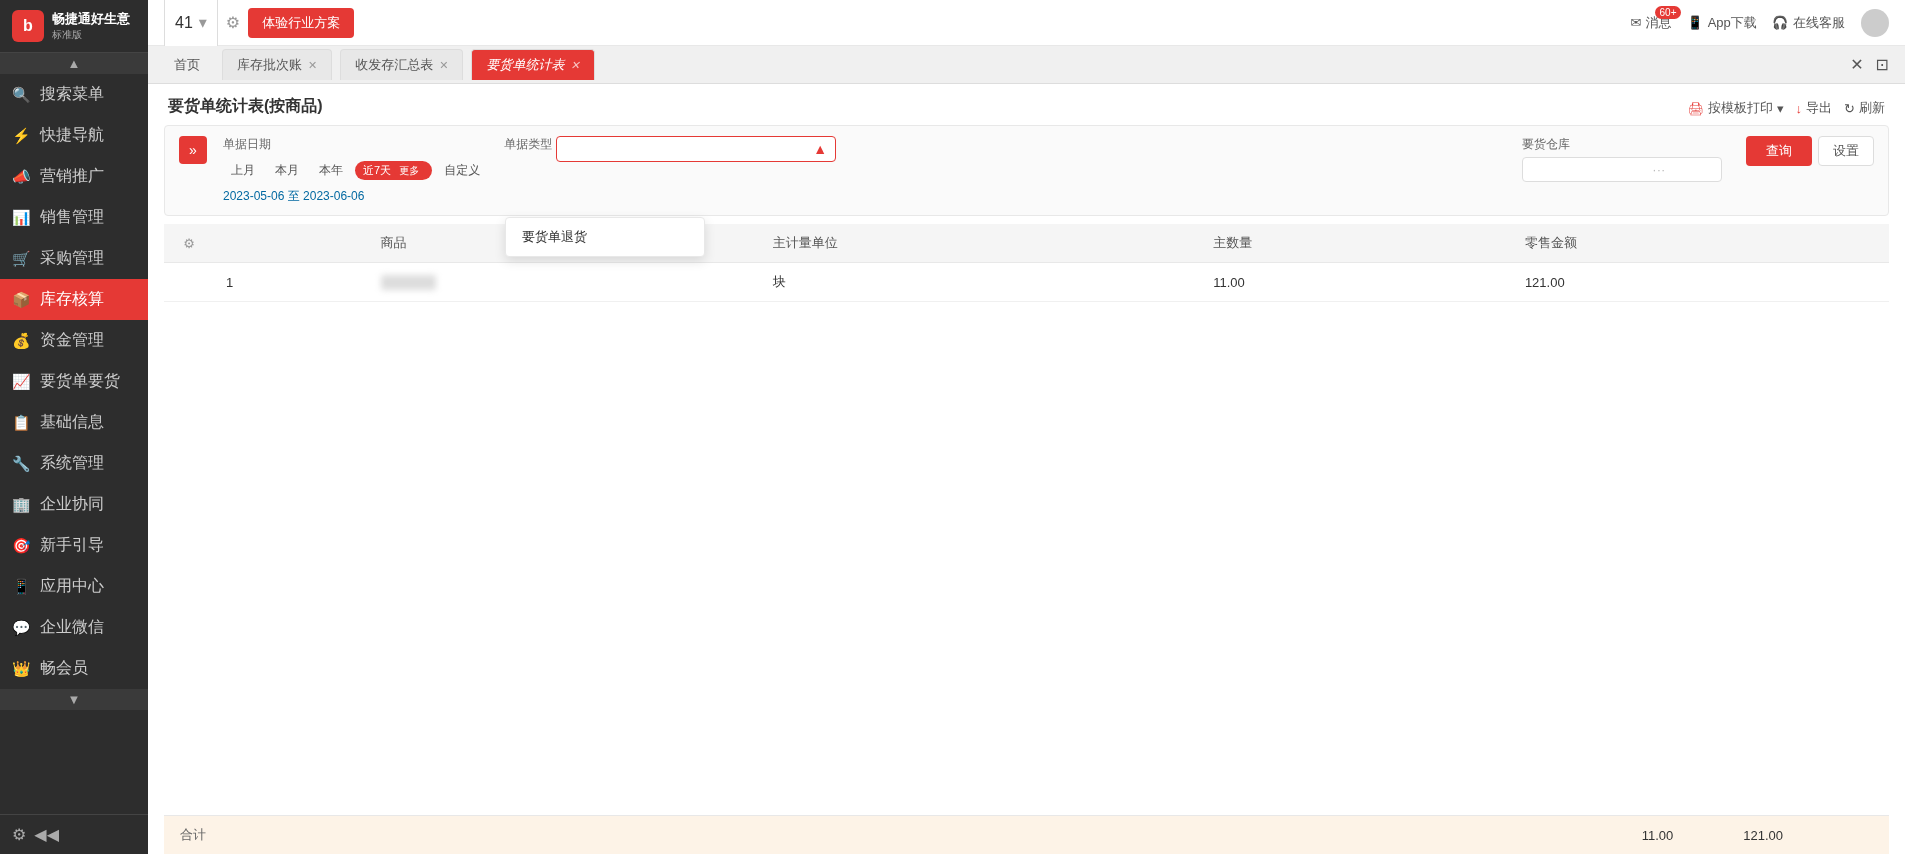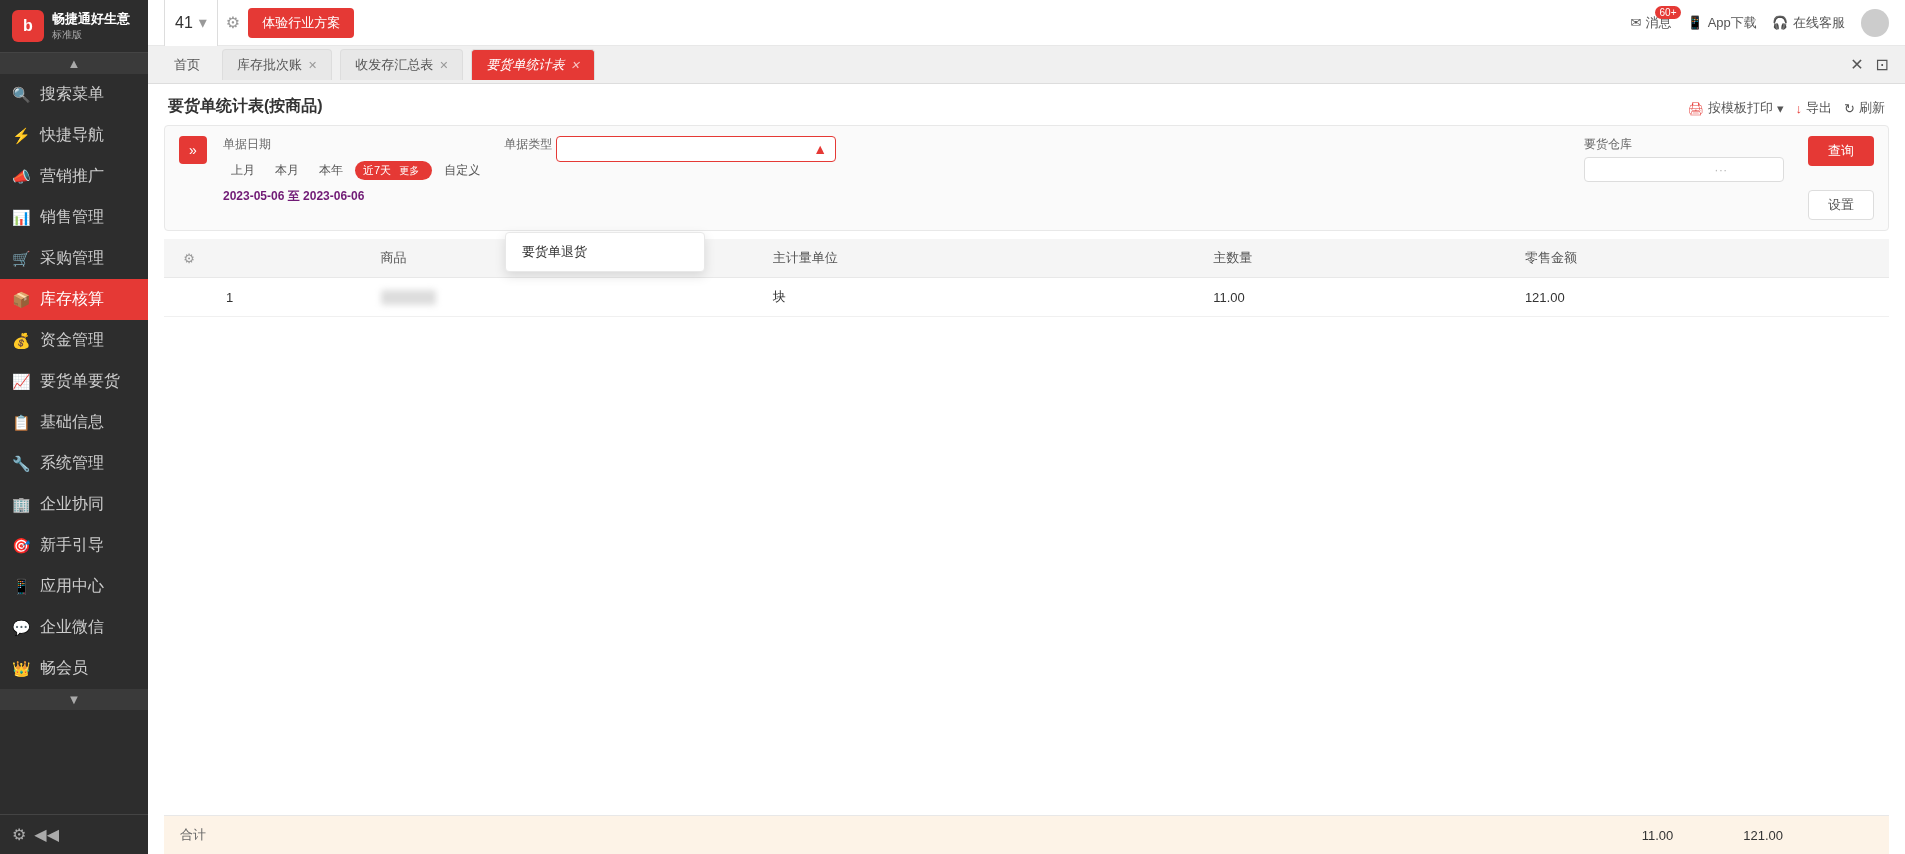--- a/index.html
+++ b/index.html
@@ -170,21 +170,21 @@
     .filter-label { font-size: 12px; color: #666; margin-bottom: 2px; }
     .date-picker-group { display: flex; align-items: center; gap: 6px; }
     .date-pills { display: flex; gap: 4px; align-items: center; }
     .date-pill {
       padding: 3px 8px; border-radius: 3px; font-size: 12px; cursor: pointer; color: #555; background: transparent;
     }
     .date-pill.active-badge {
       background: #e53935; color: #fff; border-radius: 10px; padding: 2px 8px; font-size: 11px;
     }
     .date-custom { font-size: 12px; color: #555; cursor: pointer; padding: 3px 8px; }
-    .date-range-text { font-size: 12px; color: #701a75; margin-top: 2px; font-weight: bold; }
+    .date-range-text { font-size: 12px; color: #0369a1; margin-top: 2px; }
 
     .filter-type-group { display: flex; flex-direction: row; gap: 4px; flex: 1; }
     .filter-type-label { font-size: 12px; color: #666; }
     .filter-type-input {
       display: flex; align-items: center; border: 1px solid #e53935;
       border-radius: 4px; padding: 4px 8px; background: #fff; min-width: 280px;
       position: relative;
     }
     .filter-type-input input {
       border: none; outline: none; font-size: 13px; flex: 1; color: #333;
@@ -193,21 +193,21 @@
 
     .warehouse-group { display: flex; flex-direction: column; gap: 4px; }
     .warehouse-label { font-size: 12px; color: #666; }
     .warehouse-input {
       display: flex; align-items: center; border: 1px solid #ddd;
       border-radius: 4px; padding: 4px 8px; background: #fff; min-width: 200px;
     }
     .warehouse-input span { flex: 1; font-size: 13px; color: #bbb; }
     .warehouse-more { color: #999; font-size: 16px; cursor: pointer; }
 
-    .filter-actions { display: flex; flex-direction: column; gap: 24px; margin-left: 8px; }
+    .filter-actions { display: flex; flex-direction: row; gap: 6px; margin-left: 8px; }
     .query-btn {
       background: #e53935; color: #fff; border: none; border-radius: 4px;
       padding: 6px 20px; cursor: pointer; font-size: 13px;
     }
     .settings-filter-btn {
       background: #fff; color: #555; border: 1px solid #ddd; border-radius: 4px;
       padding: 5px 14px; cursor: pointer; font-size: 13px;
     }
 
     

